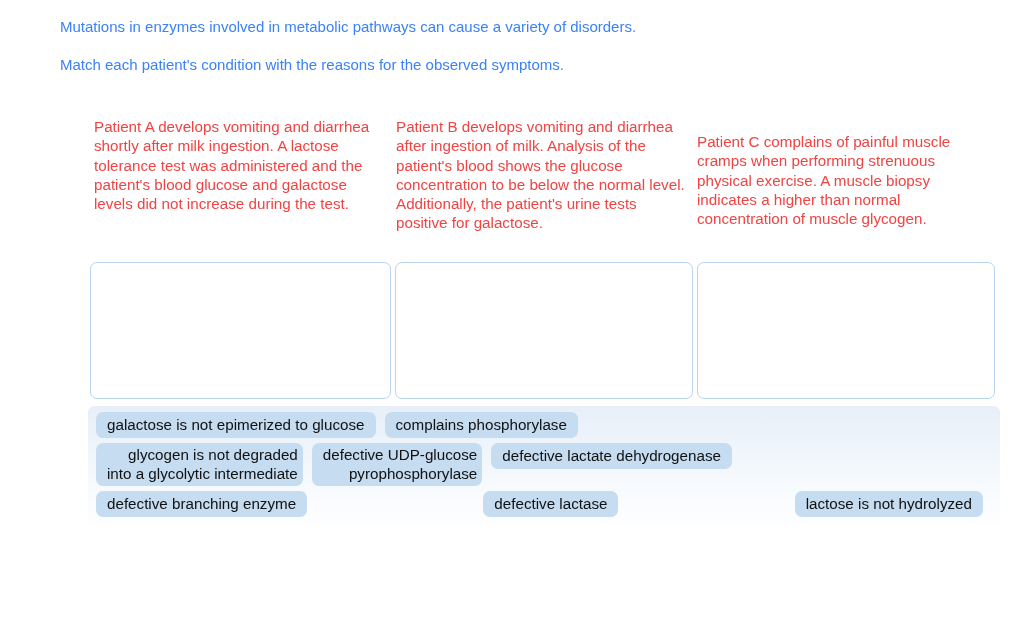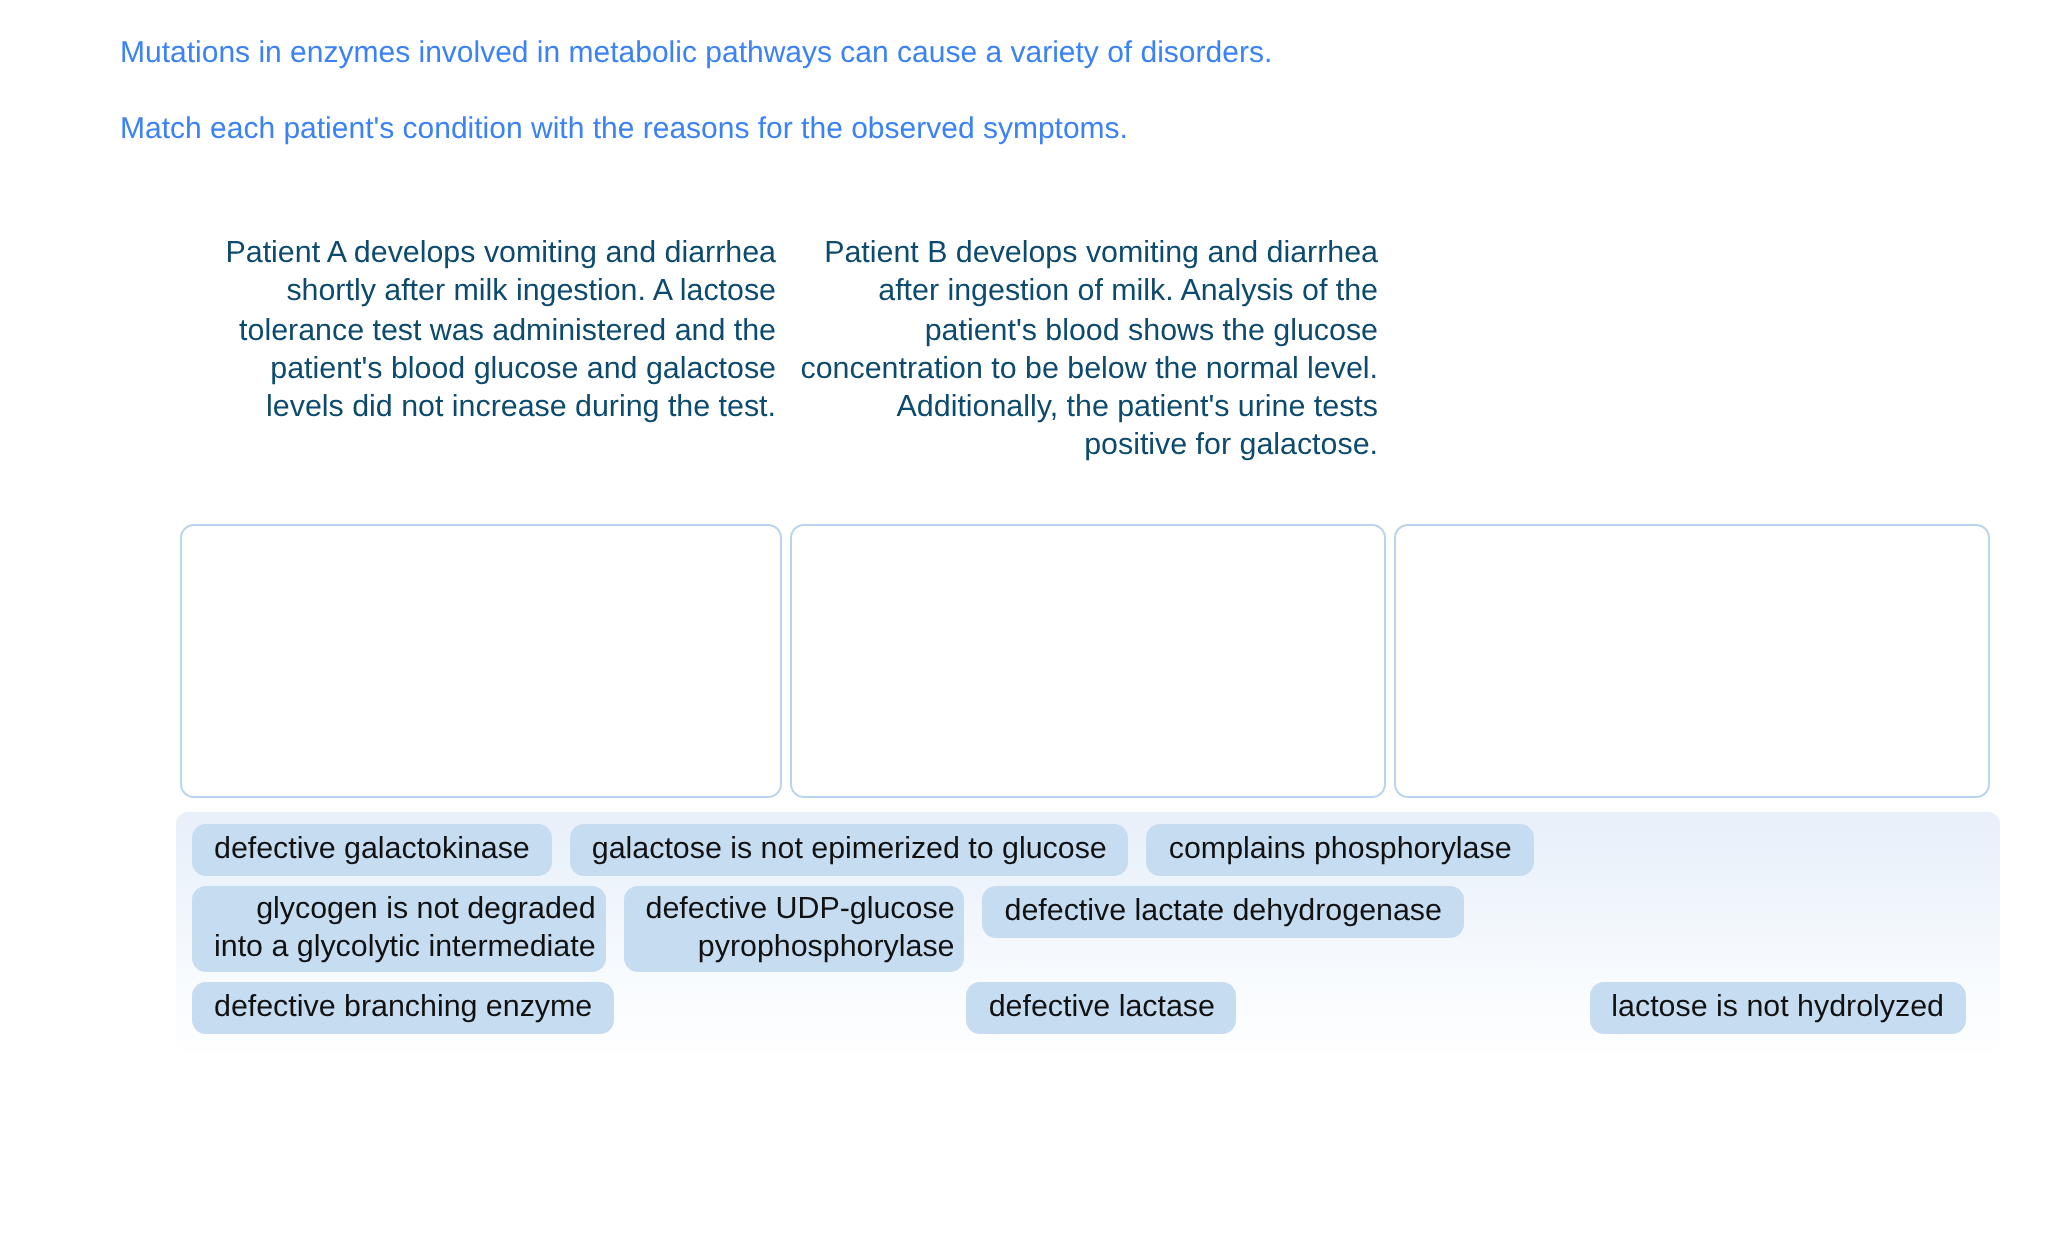--- a/index.html
+++ b/index.html
@@ -32,24 +32,24 @@
   .patients {
     position: absolute;
     top: 117px;
     left: 90px;
     width: 905px;
     display: flex;
     align-items: flex-start;
   }
   .patient-col {
     box-sizing: border-box;
-    text-align: right;
+    text-align: left;
     font-size: 15.2px;
     line-height: 19.3px;
-    color: #0c4a6e;
+    color: #ef4444;
     padding: 0 4px;
   }
   #patient-col-a { width: 302px; }
   #patient-col-b { width: 301px; }
   #patient-col-c { width: 302px; padding-top: 15px; }
 
   
   .dropzones {
     position: absolute;
     top: 262px;
@@ -106,32 +106,32 @@
 </head>
 <body>
 
 <div class="prompt" id="prompt-line-1">Mutations in enzymes involved in metabolic pathways can cause a variety of disorders.</div>
 
 <div class="prompt" id="prompt-line-2">Match each patient's condition with the reasons for the observed symptoms.</div>
 
 <div class="patients">
   <div class="patient-col" id="patient-col-a">Patient A develops vomiting and diarrhea shortly after milk ingestion. A lactose tolerance test was administered and the patient's blood glucose and galactose levels did not increase during the test.</div>
   <div class="patient-col" id="patient-col-b">Patient B develops vomiting and diarrhea after ingestion of milk. Analysis of the patient's blood shows the glucose concentration to be below the normal level. Additionally, the patient's urine tests positive for galactose.</div>
+  <div class="patient-col" id="patient-col-c">Patient C complains of painful muscle cramps when performing strenuous physical exercise. A muscle biopsy indicates a higher than normal concentration of muscle glycogen.</div>
 </div>
 
 <div class="dropzones">
   <div class="dropzone" id="dropzone-a"></div>
   <div class="dropzone" id="dropzone-b"></div>
   <div class="dropzone" id="dropzone-c"></div>
 </div>
 
 <div class="answer-bank">
 
   <div class="bank-row">
-    <span class="token">defective galactokinase</span>
     <span class="token">galactose is not epimerized to glucose</span>
     <span class="token">complains phosphorylase</span>
   </div>
 
   <div class="bank-row">
     <span class="token two-line">glycogen is not degraded
 into a glycolytic intermediate</span>
     <span class="token two-line">defective UDP-glucose
 pyrophosphorylase</span>
     <span class="token">defective lactate dehydrogenase</span>

